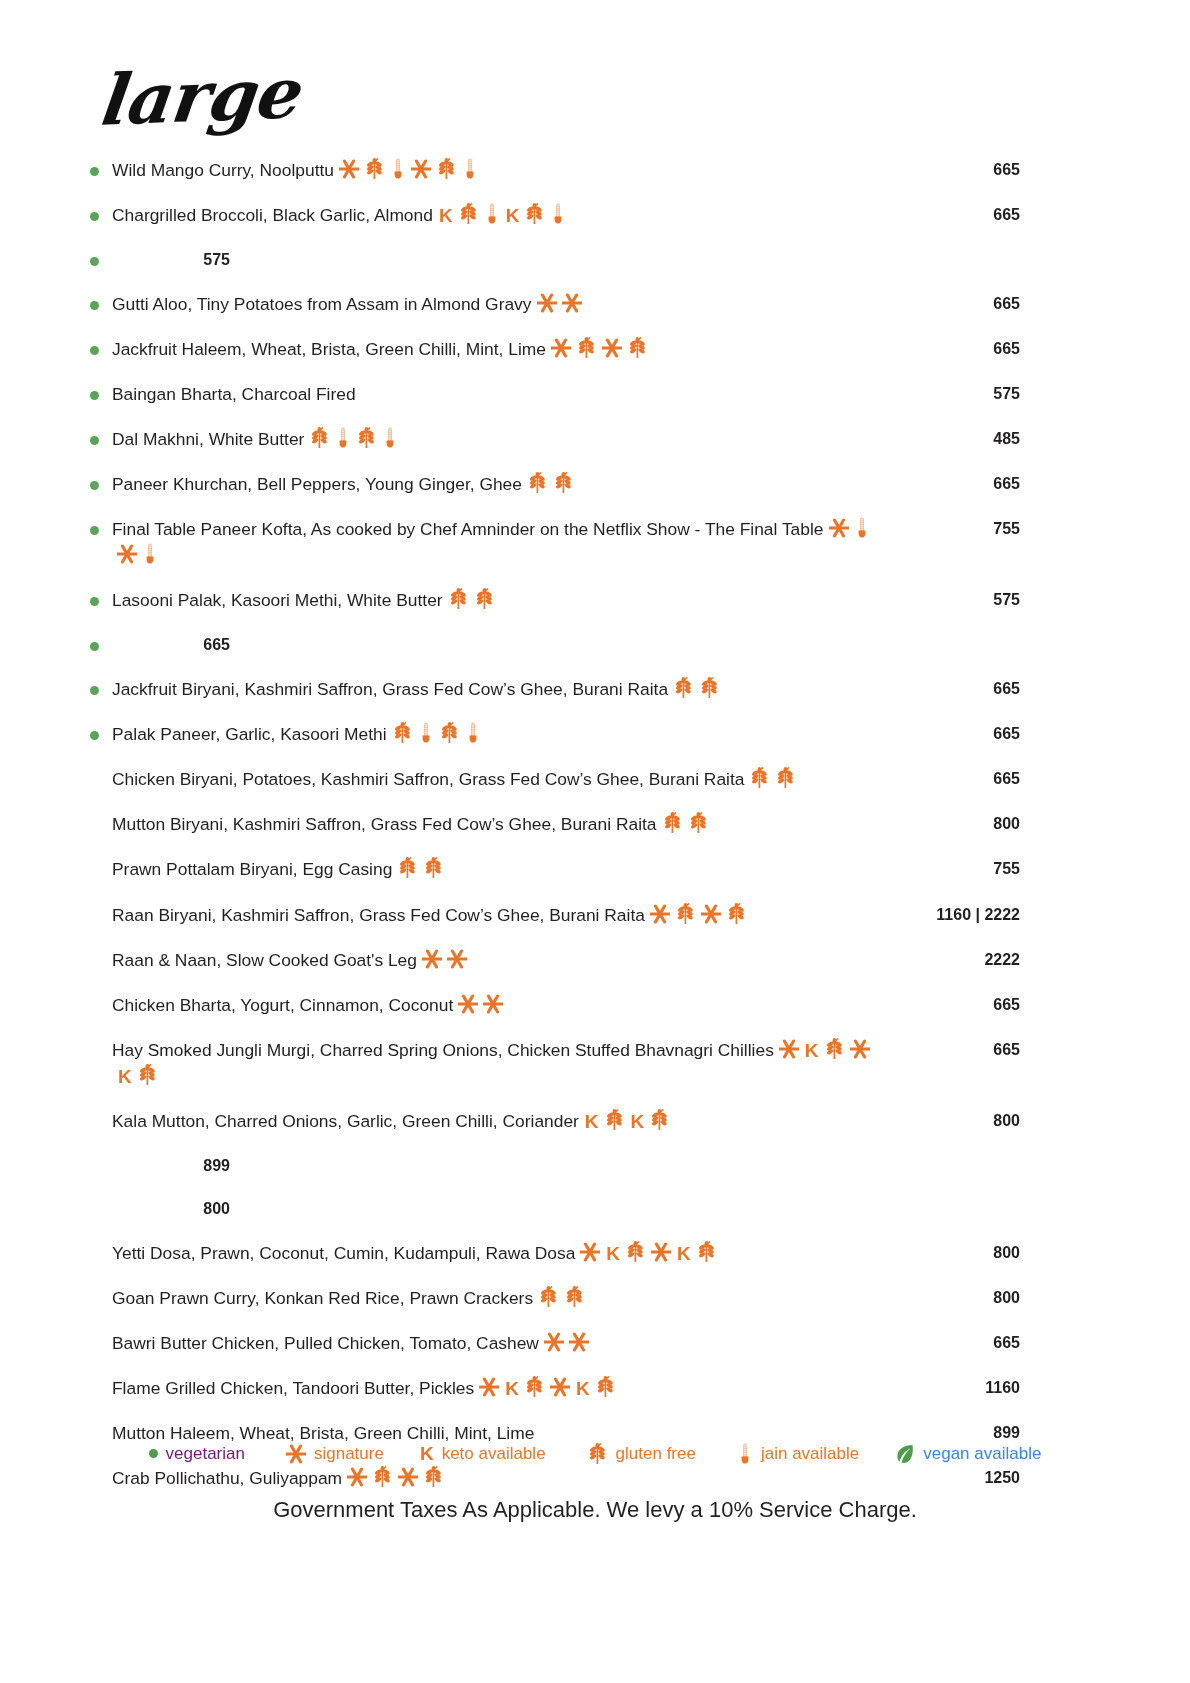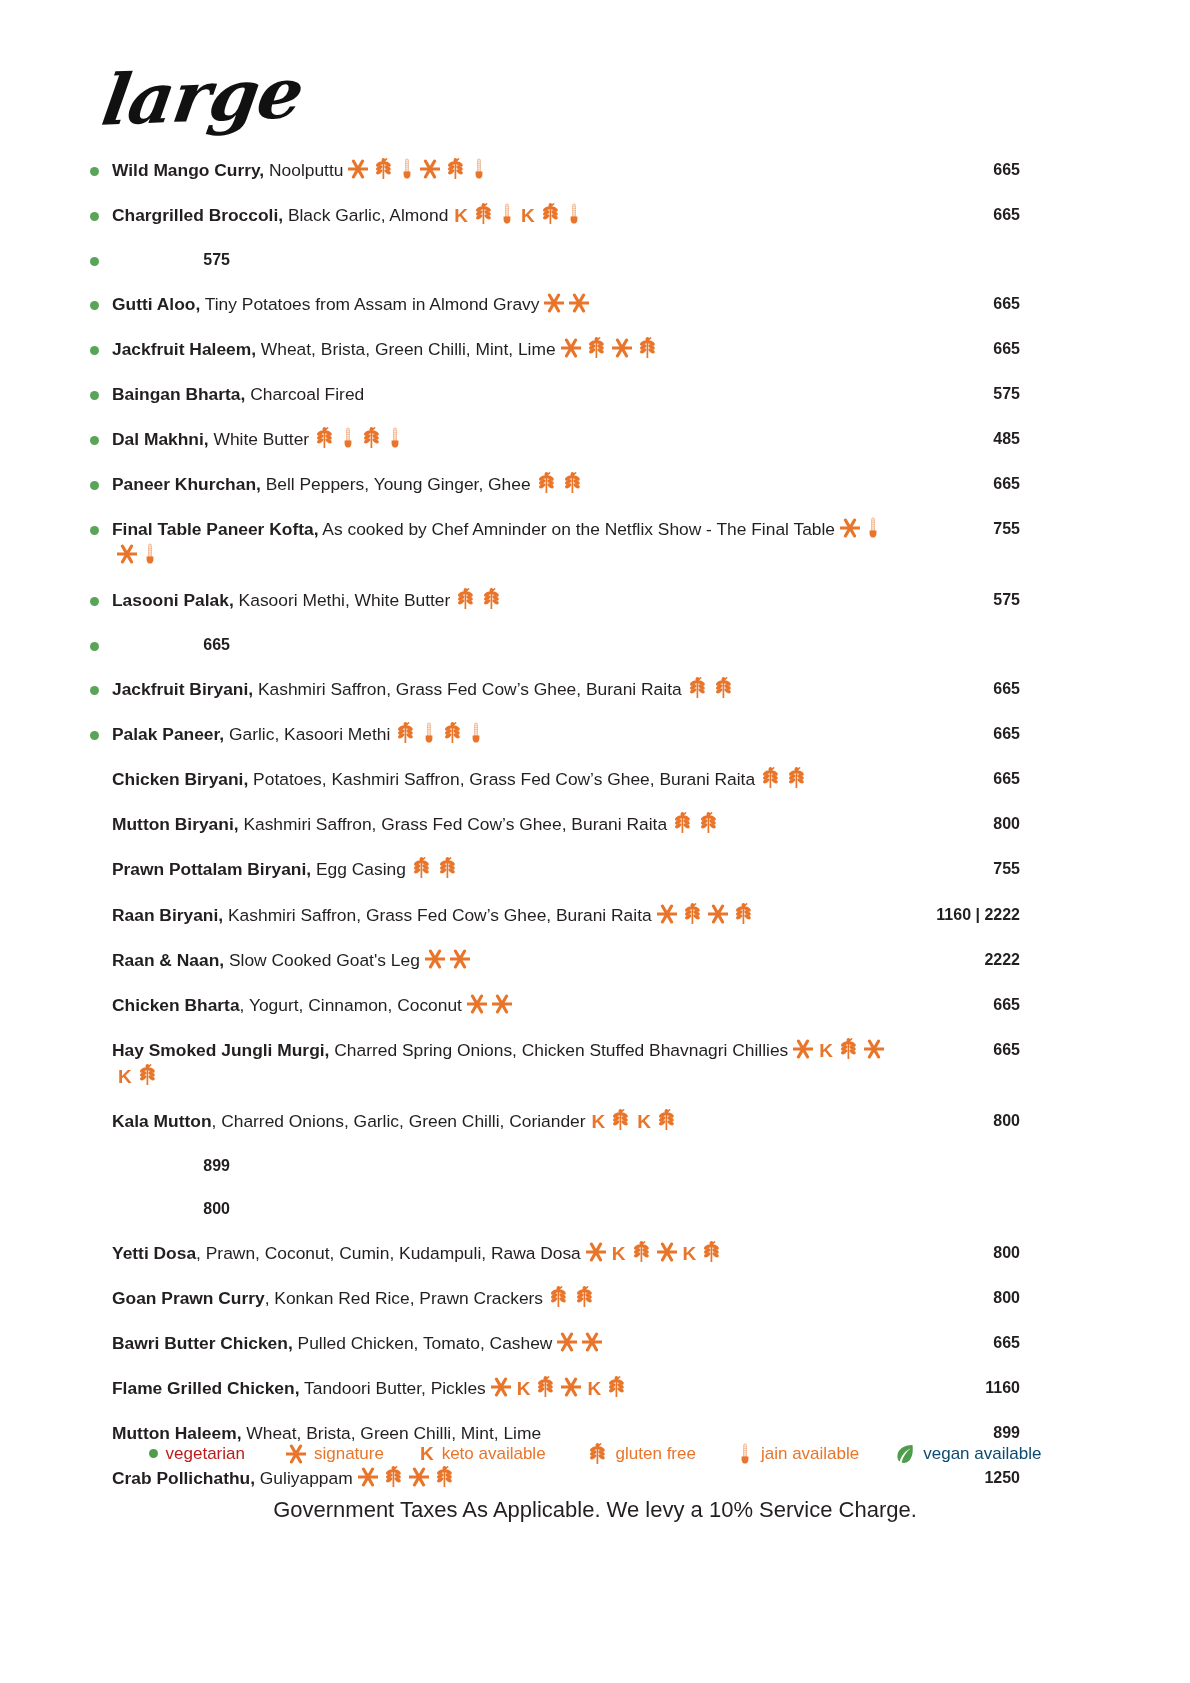--- a/index.html
+++ b/index.html
@@ -58,21 +58,21 @@
     background: #5aa457;
   }
   .desc {
     flex: 1 1 auto;
     font-size: 17.4px;
     line-height: 1.48;
     color: #231f20;
     padding-right: 16px;
     max-width: 790px;
   }
-  .desc .nm { font-weight: 700; }
+  .desc .nm { font-weight: 400; }
   .desc .dt { font-weight: 400; }
   .price {
     flex: 0 0 118px;
     width: 118px;
     text-align: right;
     font-size: 16px;
     font-weight: 700;
     line-height: 1.48;
     color: #231f20;
     white-space: nowrap;
@@ -108,23 +108,23 @@
   }
   .leg {
     display: flex;
     align-items: center;
     font-size: 17px;
     white-space: nowrap;
     margin-right: 36px;
   }
   .leg:last-child { margin-right: 0; }
   .leg .lab { margin-left: 8px; }
-  .leg.veg { color: #b91c1c; }
+  .leg.veg { color: #701a75; }
   .leg.orange { color: #e8752a; }
-  .leg.vegan { color: #0c4a6e; }
+  .leg.vegan { color: #3b82f6; }
   .leg .gdot {
     width: 9px; height: 9px; border-radius: 50%;
     background: #4f9c4c; display: block;
   }
 
   .taxline {
     position: absolute;
     left: 0; right: 0;
     top: 1497px;
     text-align: center;

